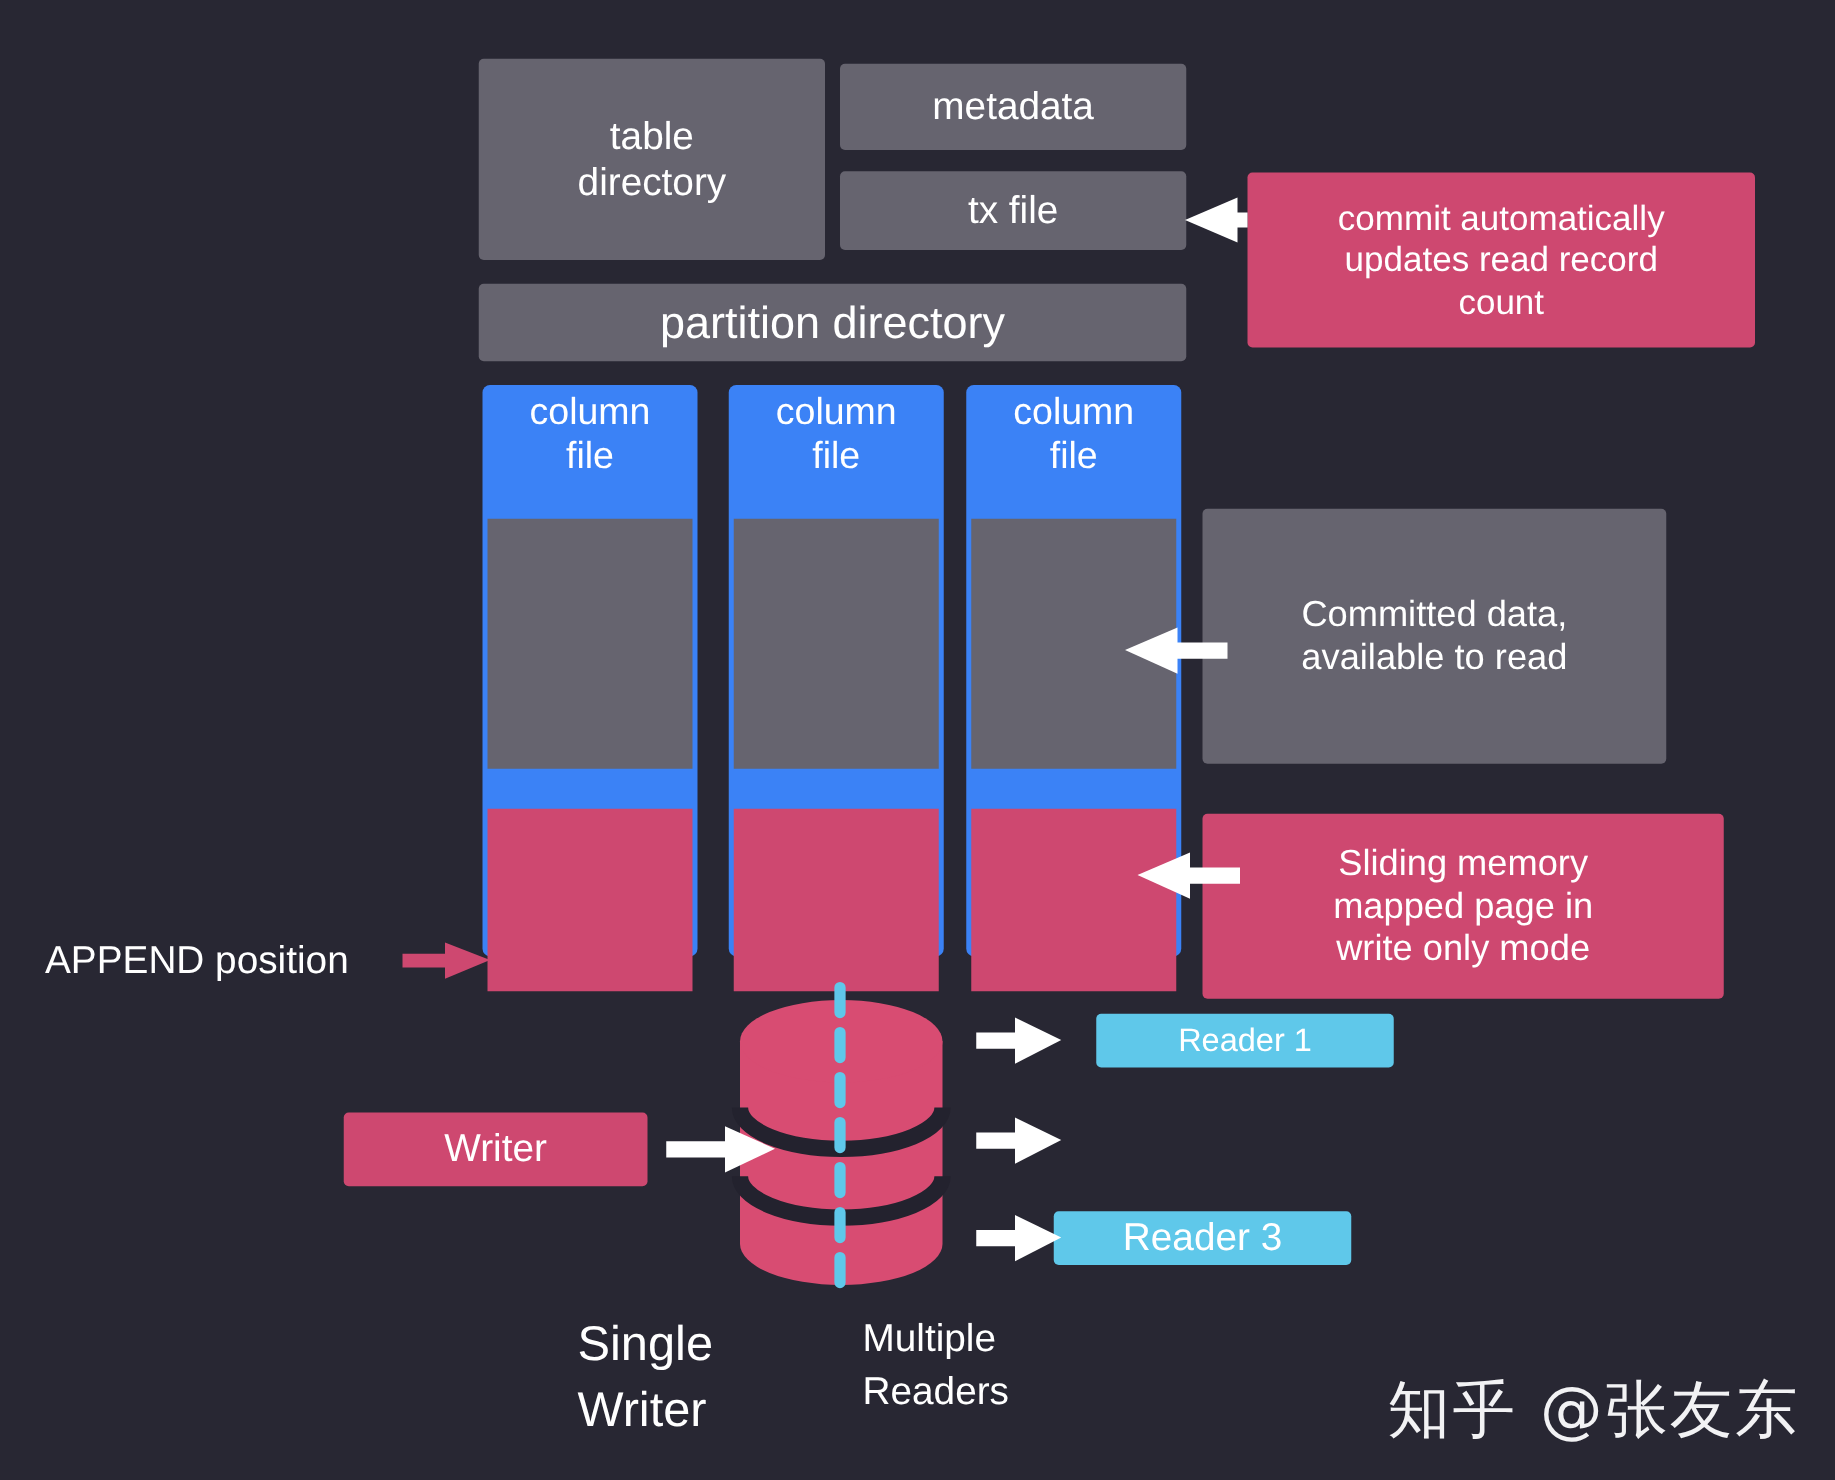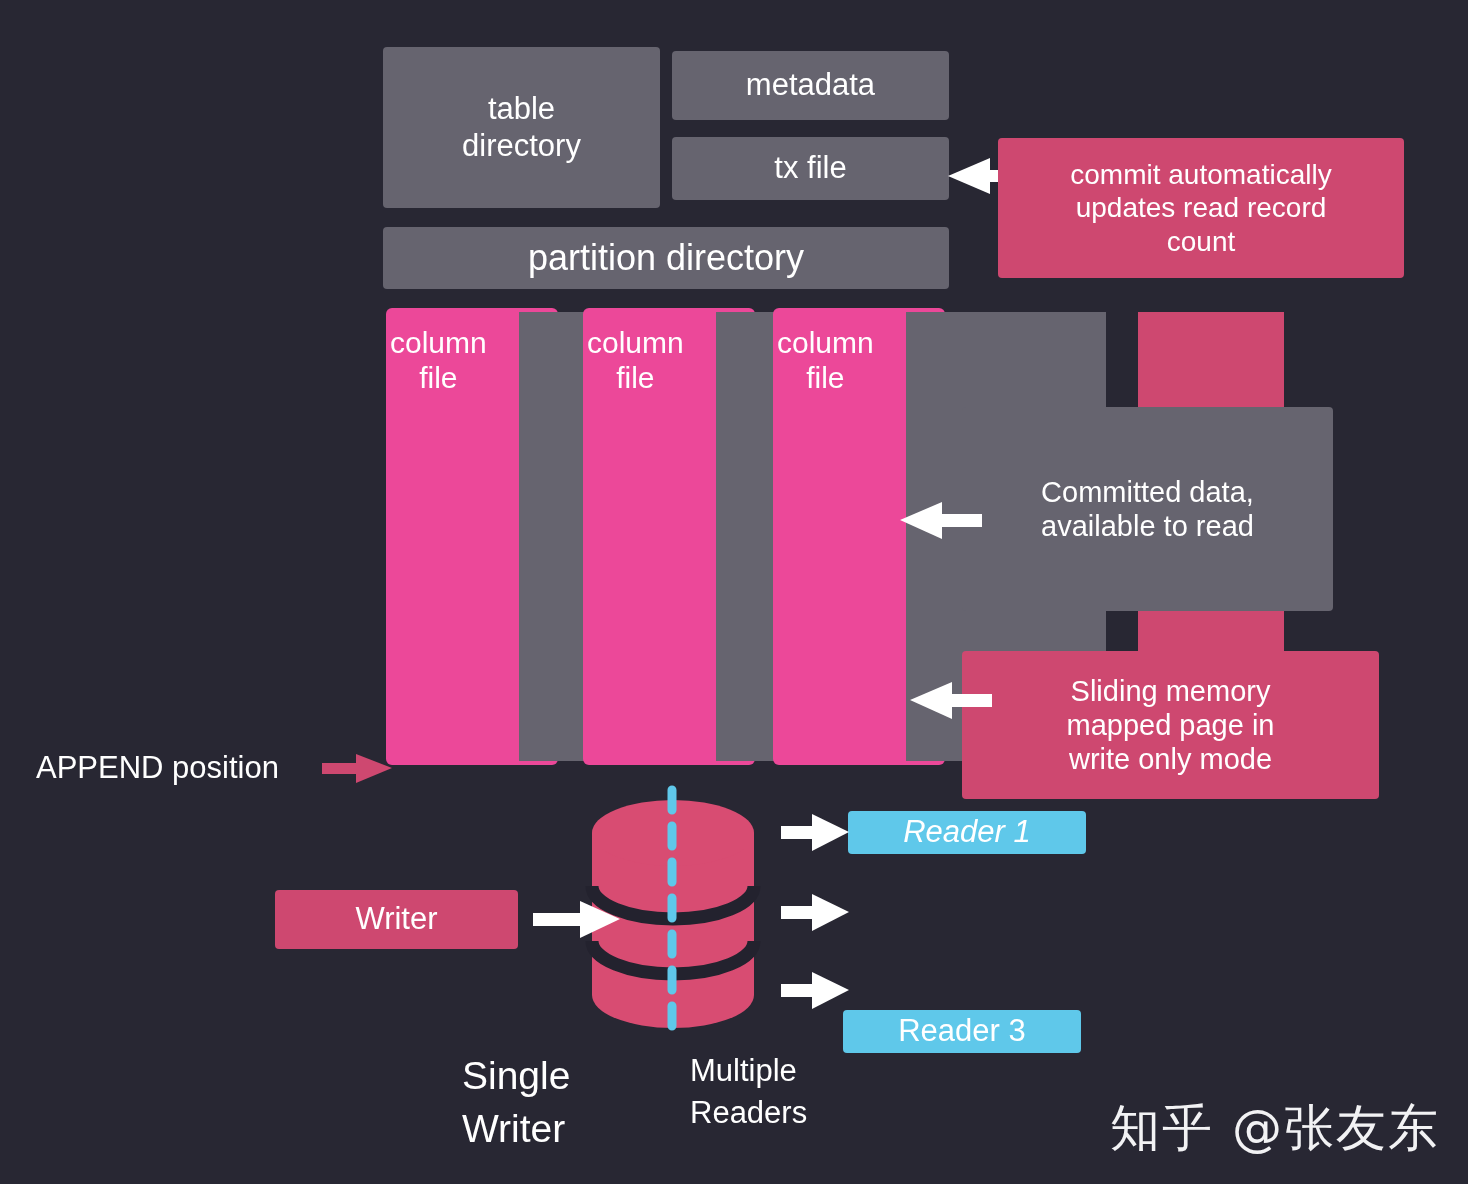--- a/index.html
+++ b/index.html
@@ -38,24 +38,24 @@
   #metadata        { left:672px;  top:51px;  width:277px; height:69px;  font-size:31px;text-align:right; }
   #tx-file         { left:672px;  top:137px; width:277px; height:63px;  font-size:31px; }
   #partition-dir   { left:383px;  top:227px; width:566px; height:62px;  font-size:36px; }
   #commit-note     { left:998px;  top:110px; width:406px; height:140px; font-size:28px;margin-top:28px; }
 
   
   .colfile {
     position: absolute;
     box-sizing: border-box;
     border-radius: 6px;
-    background: #ec4899;
+    background: #3b82f6;
     padding: 4px;
     display: flex;
-    flex-direction: row;
+    flex-direction: column;
     gap: 32px;
   }
   .colfile .hdr {
     height: 96px;
     display: flex;
     align-items: center;
     justify-content: center;
     color: #fff;
     font-size: 30px;
     line-height: 1.18;
@@ -75,23 +75,23 @@
 
   
   #append-label {
     position: absolute;
     left: 36px; top: 750px;
     font-size: 31px; color: #ffffff;
   }
 
   
   #writer-box  { left:275px; top:890px; width:243px; height:59px; font-size:31px; }
-  #reader-1    { left:848px; top:811px; width:238px; height:43px; font-size:31px;font-style:italic; }
+  #reader-1    { left:877px; top:811px; width:238px; height:43px; font-size:26px; }
   #reader-2    { left:843px; top:891px; width:238px; height:43px; font-size:31px; }
-  #reader-3    { left:843px; top:969px; width:238px; height:43px; font-size:31px;margin-top:41px; }
+  #reader-3    { left:843px; top:969px; width:238px; height:43px; font-size:31px; }
 
   
   #single-writer {
     position:absolute; left:462px; top:1050px; width:168px;
     color:#fff; font-size:39px; text-align:left; line-height:1.35; white-space:pre-line;
   }
   #multiple-readers {
     position:absolute; left:690px; top:1050px; width:180px;
     color:#fff; font-size:31px; line-height:1.35; white-space:pre-line;
   }

